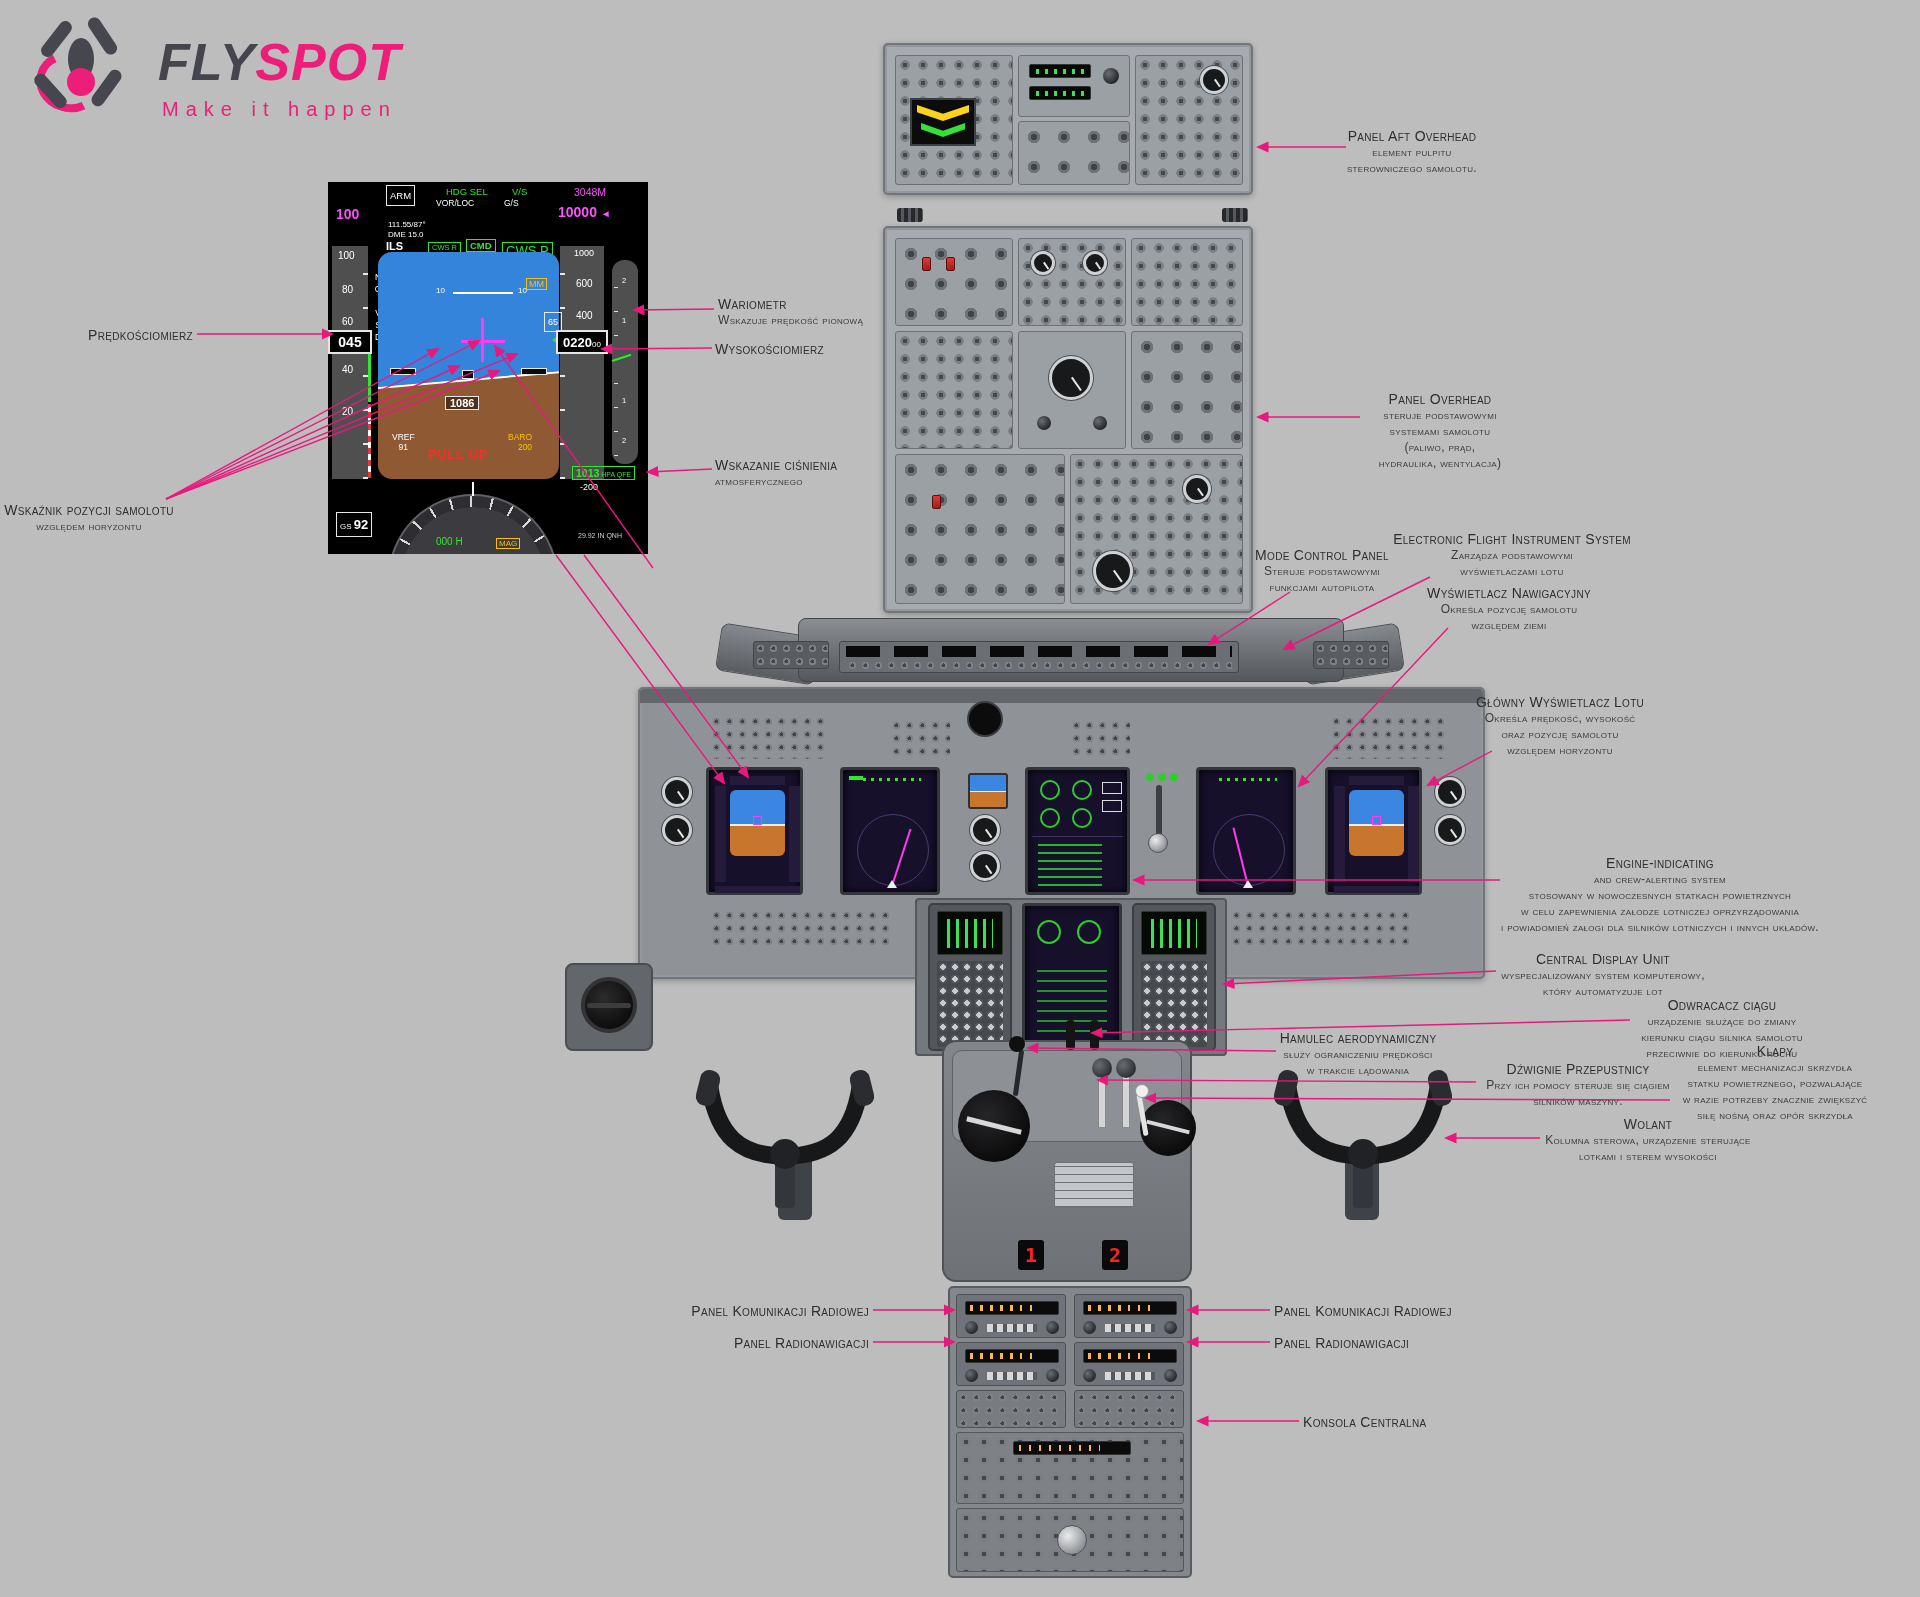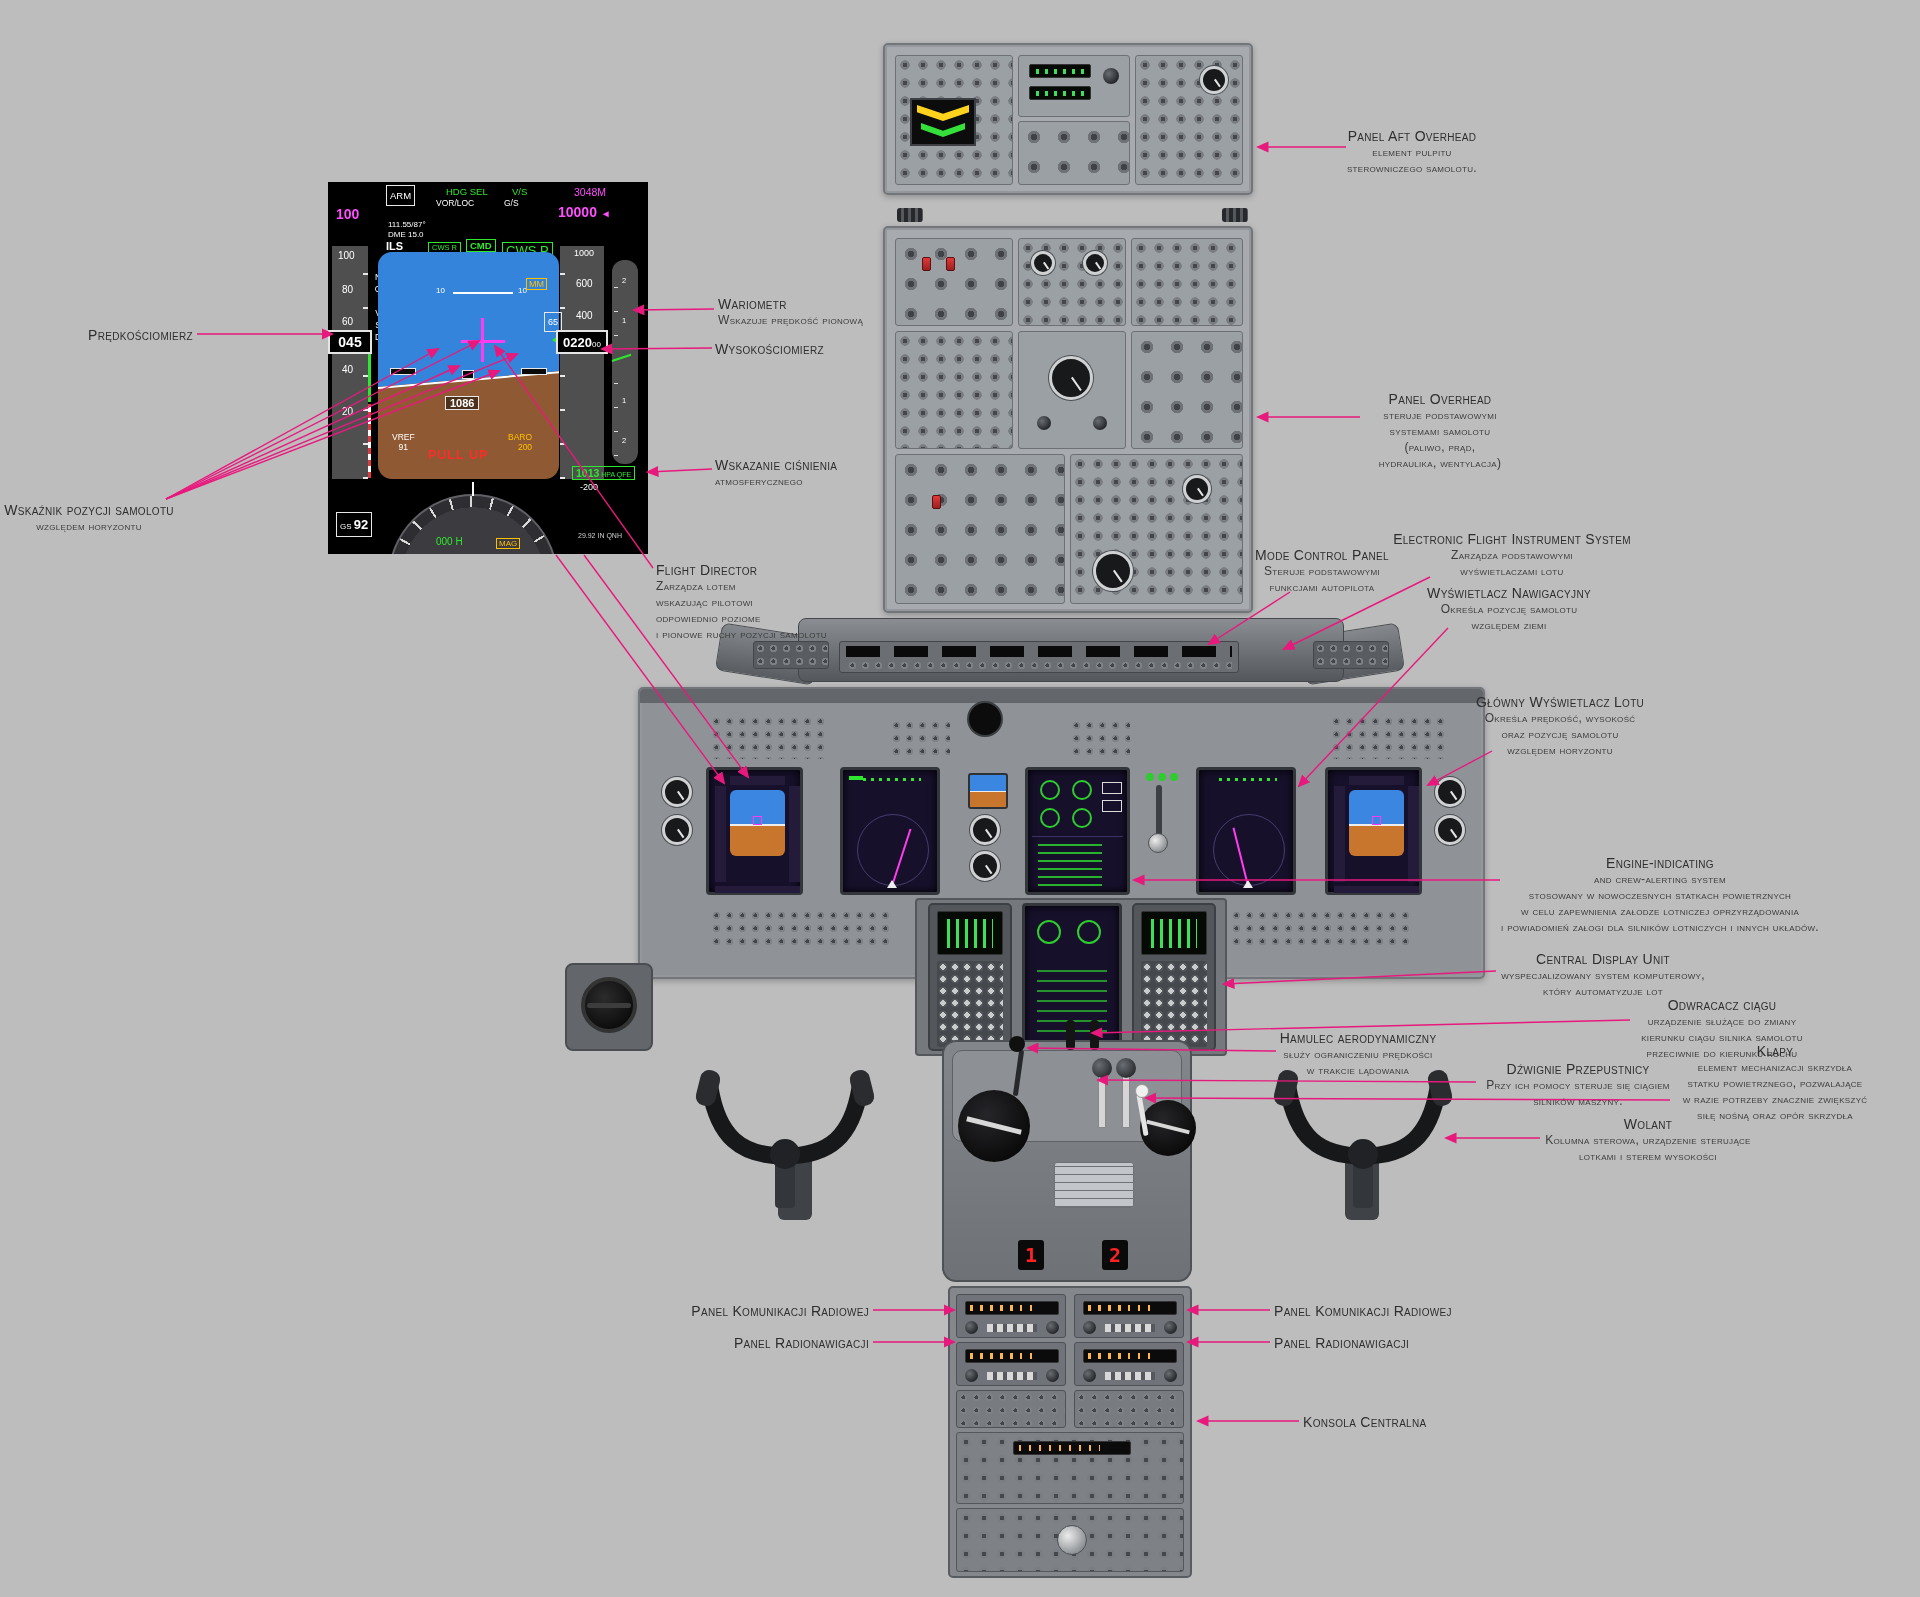--- a/index.html
+++ b/index.html
@@ -46,20 +46,35 @@
   .box-g { border:1px solid #2ee82e; padding:0 3px; }
   .box-a { border:1px solid #ffc000; padding:0 2px; }
 
   .limb { position:absolute; width:13px; height:42px; border-radius:7px; background:#46464e; }
 </style>
 </head>
 <body>
 
 <div id="canvas">
 
+  <div class="abs" style="left:30px;top:12px;width:440px;height:112px;z-index:10">
+    <div class="abs" style="left:0;top:0;width:110px;height:110px">
+      <div class="abs" style="left:6px;top:40px;width:66px;height:60px;border:8px solid transparent;border-left-color:#ec1e79;border-bottom-color:#ec1e79;border-radius:50%;transform:rotate(18deg)"></div>
+      <div class="limb" style="left:20px;top:6px;transform:rotate(38deg)"></div>
+      <div class="limb" style="left:66px;top:3px;transform:rotate(-34deg)"></div>
+      <div class="limb" style="left:14px;top:58px;transform:rotate(-42deg)"></div>
+      <div class="limb" style="left:70px;top:55px;transform:rotate(36deg)"></div>
+      <div class="abs" style="left:38px;top:26px;width:26px;height:42px;background:#46464e;border-radius:50%"></div>
+      <div class="abs" style="left:37px;top:56px;width:28px;height:28px;background:#ec1e79;border-radius:50%"></div>
+    </div>
+    <div class="txt" style="left:128px;top:24px;font:italic 900 52px/1 'Liberation Sans',sans-serif;letter-spacing:1px">
+      <span style="color:#45454d">FLY</span><span style="color:#ec1e79">SPOT</span>
+    </div>
+    <div class="txt" style="left:132px;top:86px;font-size:20px;letter-spacing:7px;color:#ec1e79">Make it happen</div>
+  </div>
 
   <div class="panel" style="left:883px;top:43px;width:370px;height:152px">
     <div class="subpanel knobs-sm" style="left:10px;top:10px;width:118px;height:130px">
       <div class="abs" style="left:14px;top:42px;width:66px;height:48px;background:#0c0c0c;border:2px solid #3c4044">
         <div class="abs" style="left:5px;top:5px;width:52px;height:16px;background:#ffd21e;clip-path:polygon(0 0,50% 55%,100% 0,100% 45%,50% 100%,0 45%)"></div>
         <div class="abs" style="left:9px;top:23px;width:44px;height:14px;background:#35e03a;clip-path:polygon(0 0,50% 55%,100% 0,100% 45%,50% 100%,0 45%)"></div>
       </div>
     </div>
     <div class="subpanel" style="left:133px;top:10px;width:112px;height:62px">
       <div class="lcd-green abs" style="left:10px;top:8px;width:62px;height:14px"></div>
@@ -428,27 +443,20 @@
       <span class="ln ln-title">Wariometr</span>
       <span class="ln">Wskazuje prędkość pionową</span>
     </div>
   <div class="ann" style="left:715px;top:340px">
       <span class="ln ln-title">Wysokościomierz</span>
     </div>
   <div class="ann" style="left:715px;top:456px">
       <span class="ln ln-title">Wskazanie ciśnienia</span>
       <span class="ln">atmosferycznego</span>
     </div>
-  <div class="ann" style="left:656px;top:561px">
-      <span class="ln ln-title">Flight Director</span>
-      <span class="ln">Zarządza lotem</span>
-      <span class="ln">wskazując pilotowi</span>
-      <span class="ln">odpowiednio poziome</span>
-      <span class="ln">i pionowe ruchy pozycji samolotu</span>
-    </div>
   <div class="ann c" style="left:1412px;top:127px">
       <span class="ln ln-title">Panel Aft Overhead</span>
       <span class="ln">element pulpitu</span>
       <span class="ln">sterowniczego samolotu.</span>
     </div>
   <div class="ann c" style="left:1440px;top:390px">
       <span class="ln ln-title">Panel Overhead</span>
       <span class="ln">steruje podstawowymi</span>
       <span class="ln">systemami samolotu</span>
       <span class="ln">(paliwo, prąd,</span>

